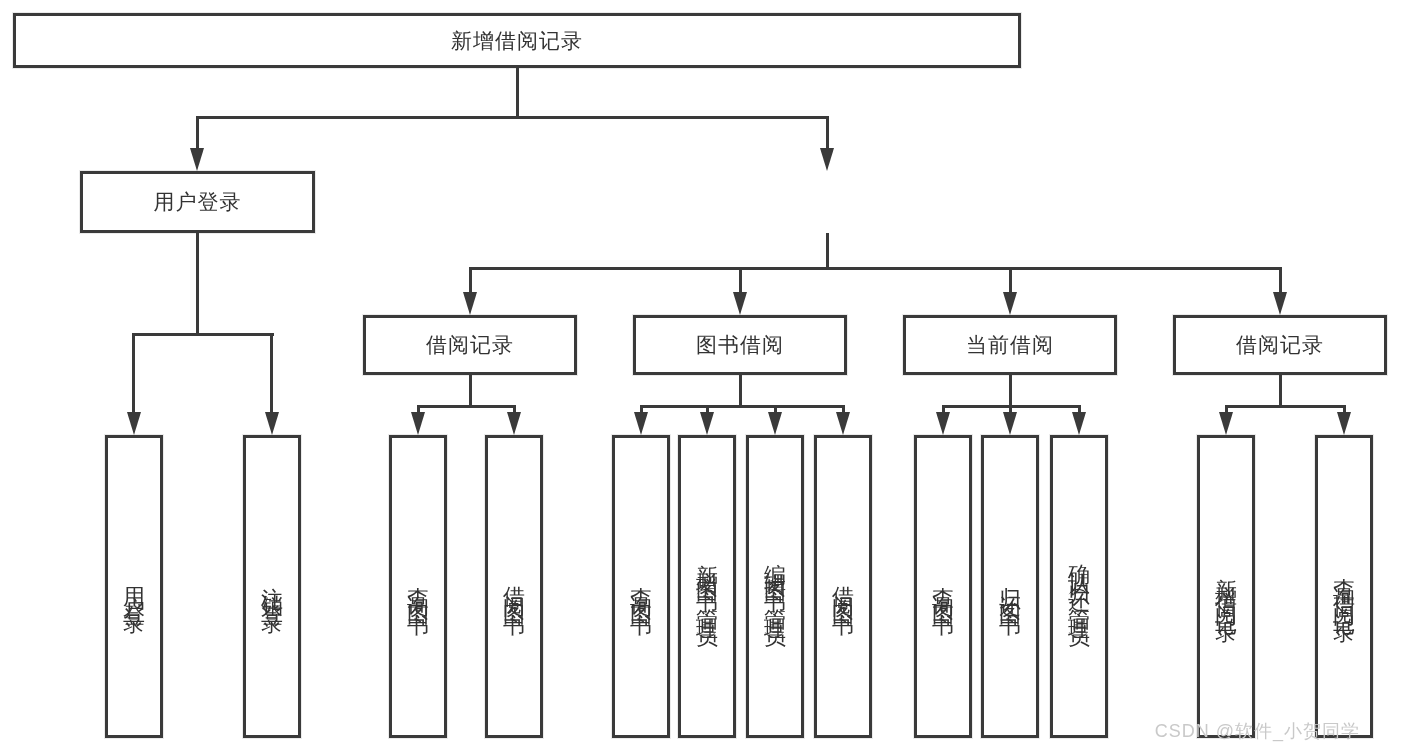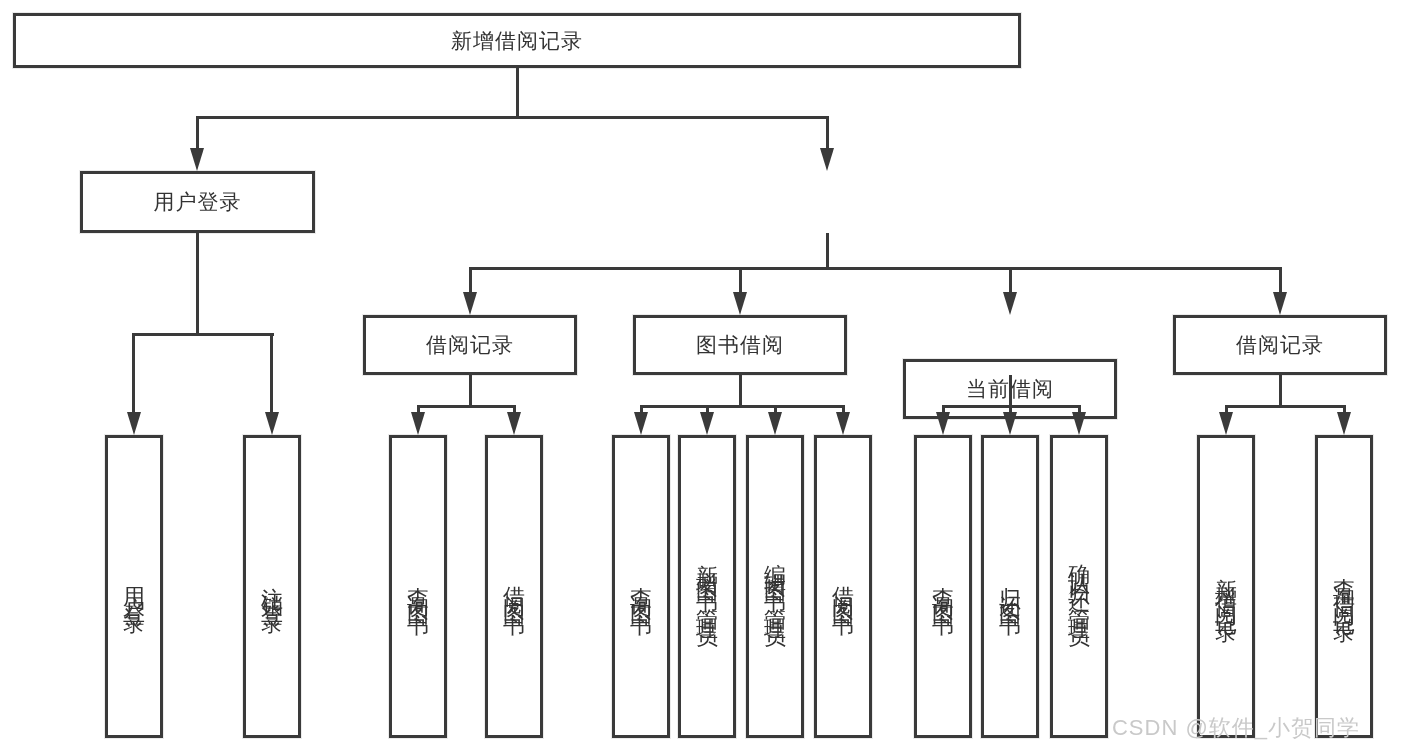--- a/index.html
+++ b/index.html
@@ -60,21 +60,21 @@
     width: 0;
     height: 0;
     border-left: 7px solid transparent;
     border-right: 7px solid transparent;
     border-top: 23px solid var(--line);
   }
   .watermark {
     position: absolute;
     right: 45px;
     bottom: 4px;
-    font-size: 22px;
+    font-size: 18px;
     color: var(--watermark);
     letter-spacing: 1px;
     white-space: nowrap;
   }
 </style>
 </head>
 <body>
 
 <div class="canvas">
 
@@ -110,21 +110,21 @@
   <div class="arrow" style="left:1003px; top:292px;"></div>
   <div class="line" style="left:1279px; top:267px; width:3px; height:26px;"></div>
   <div class="arrow" style="left:1273px; top:292px;"></div>
 
   <div class="hbox" style="left:363px; top:315px; width:214px; height:60px;">
     <span>借阅记录</span>
   </div>
   <div class="hbox" style="left:633px; top:315px; width:214px; height:60px;">
     <span>图书借阅</span>
   </div>
-  <div class="hbox" style="left:903px; top:315px; width:214px; height:60px;margin-top:44px;">
+  <div class="hbox" style="left:903px; top:315px; width:214px; height:60px;">
     <span>当前借阅</span>
   </div>
   <div class="hbox" style="left:1173px; top:315px; width:214px; height:60px;">
     <span>借阅记录</span>
   </div>
 
   <div class="line" style="left:469px; top:375px; width:3px; height:33px;"></div>
   <div class="line" style="left:417px; top:405px; width:99px; height:3px;"></div>
   <div class="line" style="left:417px; top:405px; width:3px; height:10px;"></div>
   <div class="arrow" style="left:411px; top:412px;"></div>

